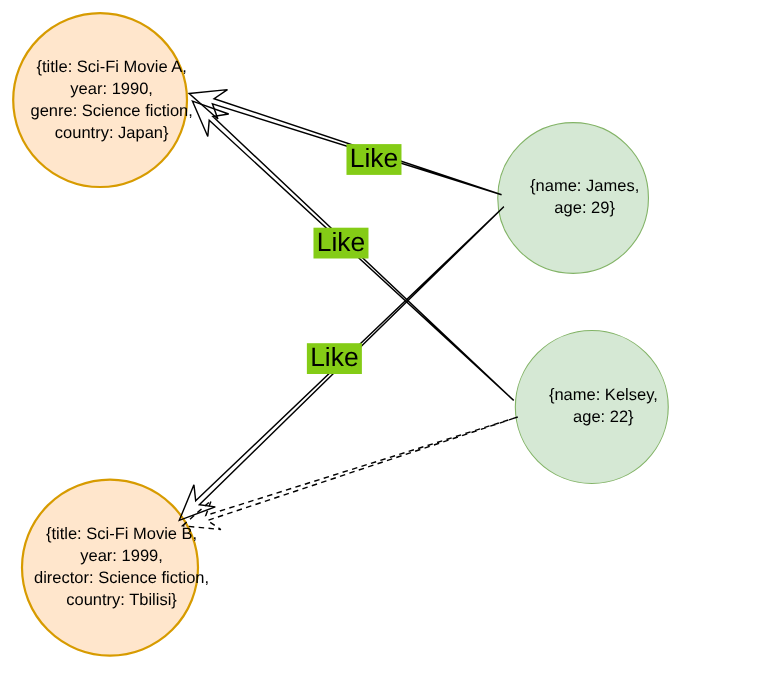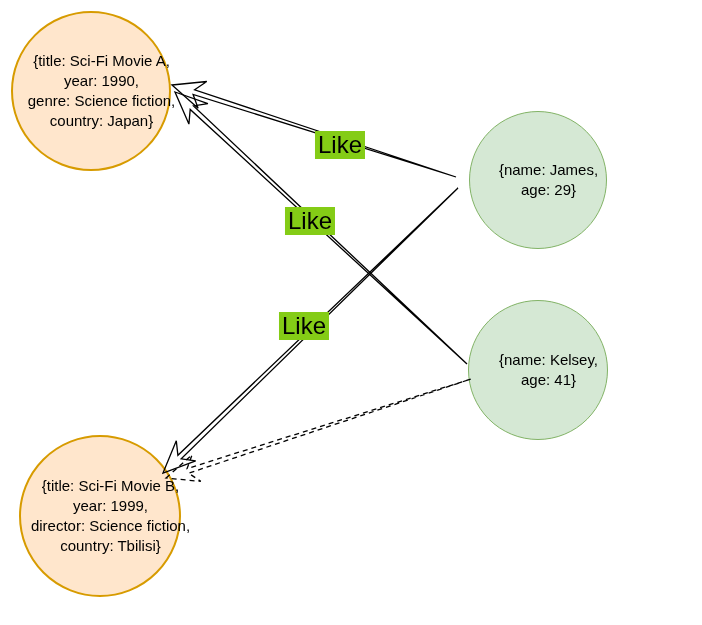--- a/index.html
+++ b/index.html
@@ -26,21 +26,21 @@
   .node.movie {
     background: #ffe6cc;
     border: 2px solid #d79b00;
   }
   .node.person {
     background: #d5e8d4;
     border: 1.5px solid #82b366;
   }
   .node-movie-a { left: 11px;  top: 11px;  width: 160px; height: 160px; }
   .node-movie-b { left: 19px;   top: 435px; width: 162px; height: 162px; }
-  .node-james   { left: 469px; top: 111px; width: 138px; height: 138px; }
+  .node-james   { left: 452px; top: 111px; width: 138px; height: 138px; }
   .node-kelsey  { left: 468px; top: 300px; width: 140px; height: 140px; }
   .node-text {
     font-size: 15px;
     line-height: 20px;
     color: #000000;
     text-align: center;
     white-space: pre;
     margin-left: 21px;
   }
   .edge-layer {
@@ -94,21 +94,21 @@
 country: Tbilisi}</div>
   </div>
 
   <div class="node person node-james">
     <div class="node-text">{name: James,
 age: 29}</div>
   </div>
 
   <div class="node person node-kelsey">
     <div class="node-text">{name: Kelsey,
-age: 41}</div>
+age: 22}</div>
   </div>
 
   <svg class="edge-layer" width="702" height="625" viewBox="0 0 702 625" xmlns="http://www.w3.org/2000/svg">
     <path class="edge" d="M172,85 L206.8,81.5 L194.6,89.8 L456,177 L193.1,94.4 L198.1,108.2 Z"></path>
     <path class="edge" d="M175,92 L207.9,103.6 L193.5,105.9 L467,364 L190.2,109.4 L188.9,124.1 Z"></path>
     <path class="edge" d="M163,473 L176.3,440.7 L177.9,455.3 L458,188 L181.2,458.8 L195.7,460.8 Z"></path>
     <path class="edge dashed" d="M166,478 L192.1,454.8 L187.1,468.6 L471,379 L188.6,473.2 L200.8,481.4 Z"></path>
   </svg>
 
   <div class="edge-label label-like-1">Like</div>

